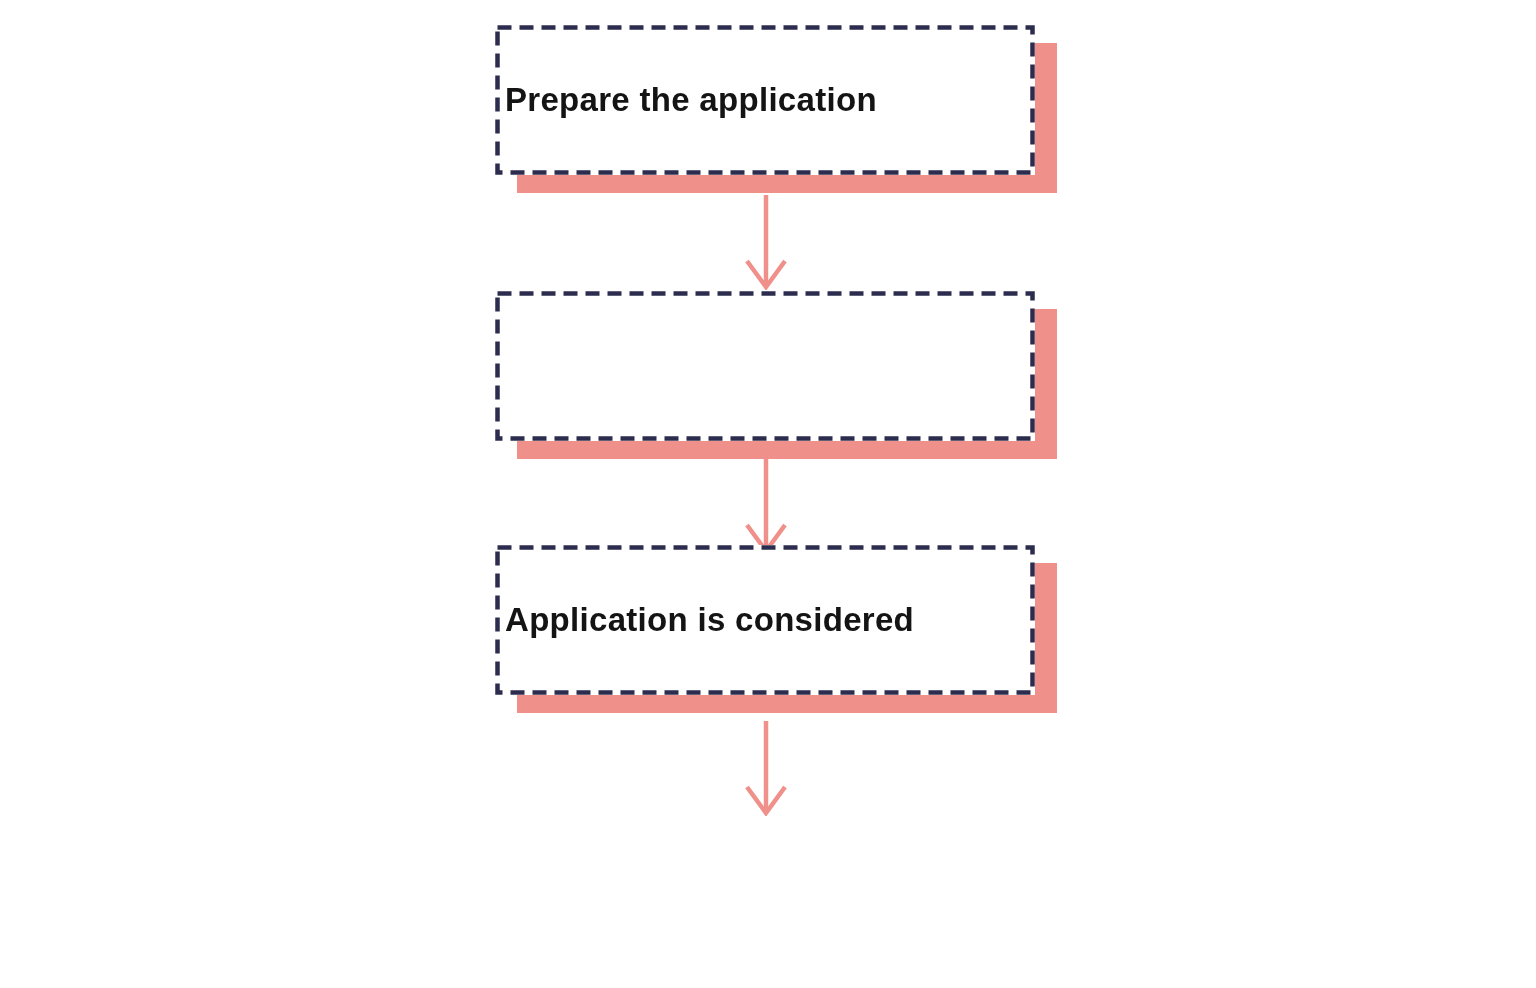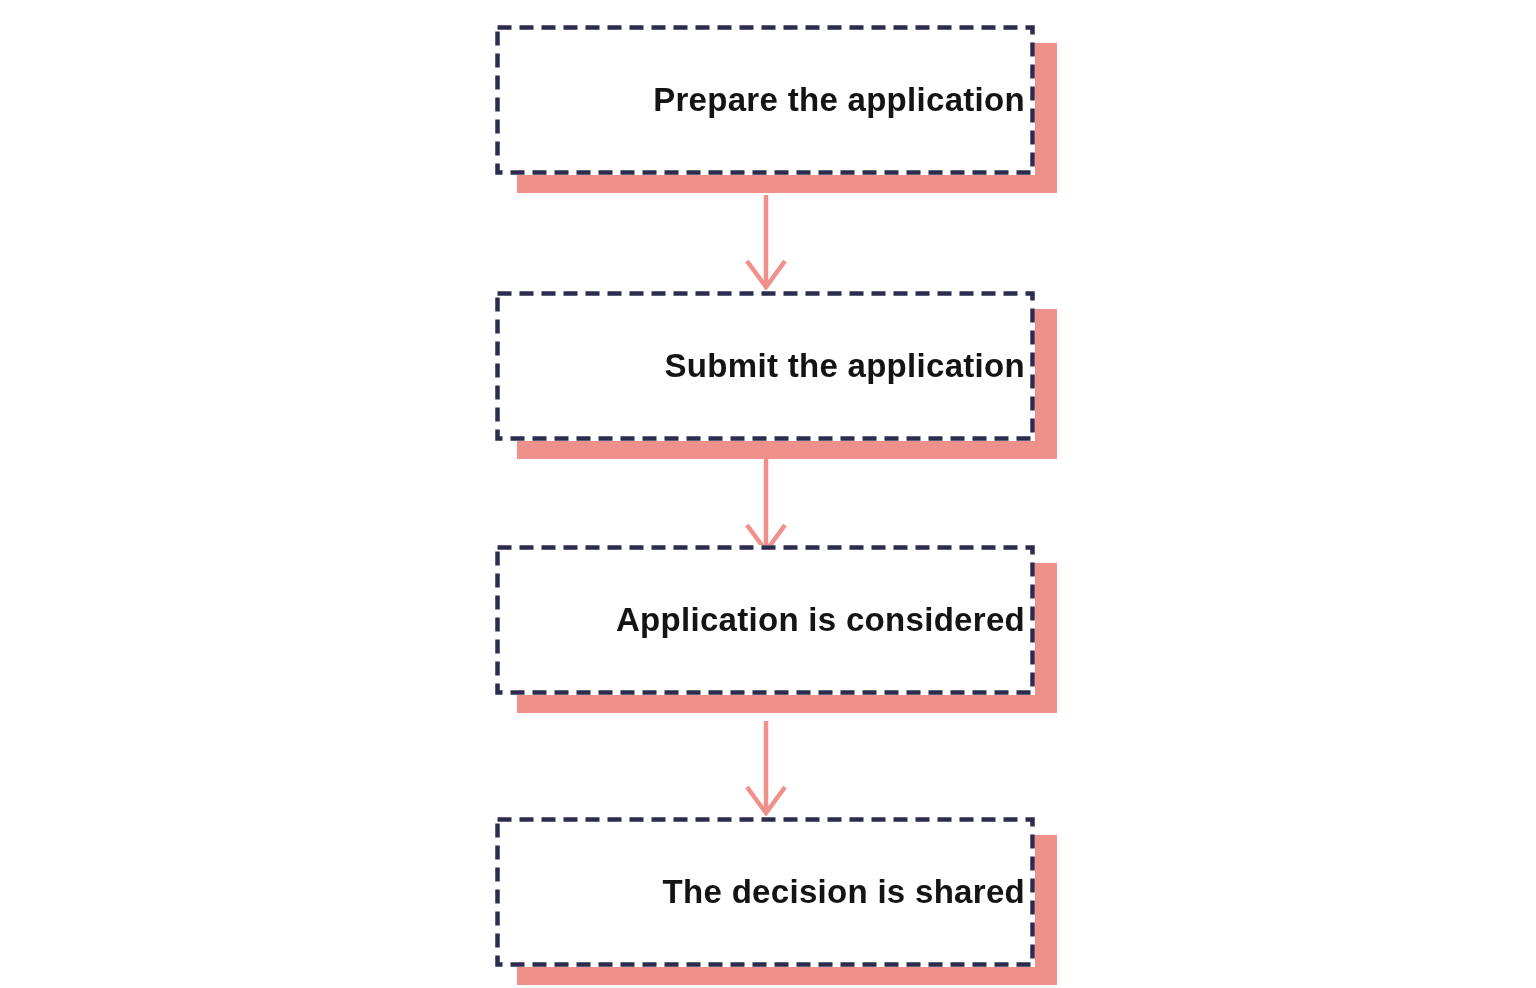--- a/index.html
+++ b/index.html
@@ -34,21 +34,21 @@
     width: 540px;
     height: 150px;
     background: var(--c-shadow);
   }
   .step-box {
     position: absolute;
     inset: 0;
     background: var(--c-bg);
     display: flex;
     align-items: center;
-    justify-content: flex-end;
+    justify-content: flex-start;
   }
   .step-border {
     position: absolute;
     inset: 0;
     width: 100%;
     height: 100%;
     color: var(--c-border);
     pointer-events: none;
   }
   .step-label {
@@ -90,21 +90,20 @@
     <line x1="22" y1="0" x2="22" y2="91" stroke="currentColor" stroke-width="4.5"></line>
     <polyline points="3,66 22,92 41,66" fill="none" stroke="currentColor" stroke-width="4.5"></polyline>
   </svg>
 
   <div class="step" style="top:291px">
     <div class="step-shadow"></div>
     <div class="step-box">
       <svg class="step-border" viewBox="0 0 540 150" preserveAspectRatio="none">
         <rect x="2.5" y="2.5" width="535" height="145" fill="none" stroke="currentColor" stroke-width="4.5" stroke-dasharray="14 8"></rect>
       </svg>
-      <div class="step-label">Submit the application</div>
     </div>
   </div>
 
   <svg class="flow-arrow arrow-2" viewBox="0 0 44 95">
     <line x1="22" y1="0" x2="22" y2="91" stroke="currentColor" stroke-width="4.5"></line>
     <polyline points="3,66 22,92 41,66" fill="none" stroke="currentColor" stroke-width="4.5"></polyline>
   </svg>
 
   <div class="step" style="top:545px">
     <div class="step-shadow"></div>
@@ -114,23 +113,14 @@
       </svg>
       <div class="step-label">Application is considered</div>
     </div>
   </div>
 
   <svg class="flow-arrow arrow-3" viewBox="0 0 44 95">
     <line x1="22" y1="0" x2="22" y2="91" stroke="currentColor" stroke-width="4.5"></line>
     <polyline points="3,66 22,92 41,66" fill="none" stroke="currentColor" stroke-width="4.5"></polyline>
   </svg>
 
-  <div class="step" style="top:817px">
-    <div class="step-shadow"></div>
-    <div class="step-box">
-      <svg class="step-border" viewBox="0 0 540 150" preserveAspectRatio="none">
-        <rect x="2.5" y="2.5" width="535" height="145" fill="none" stroke="currentColor" stroke-width="4.5" stroke-dasharray="14 8"></rect>
-      </svg>
-      <div class="step-label">The decision is shared</div>
-    </div>
-  </div>
 
 </div>
 
 </body></html>

